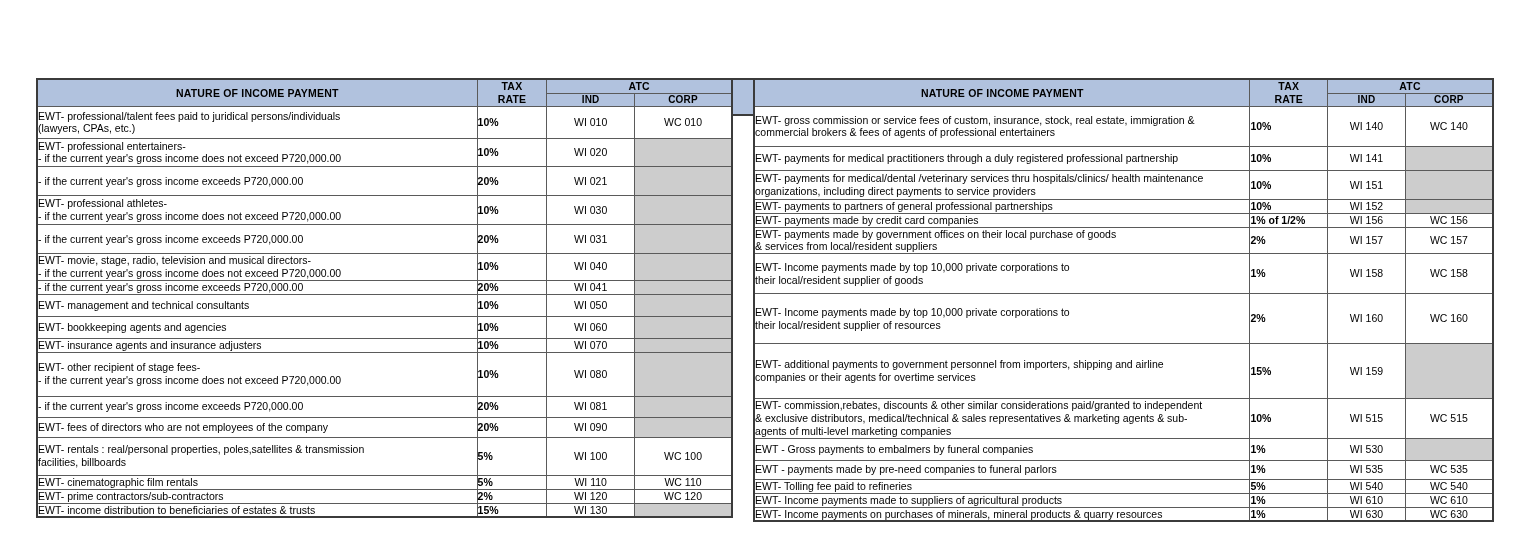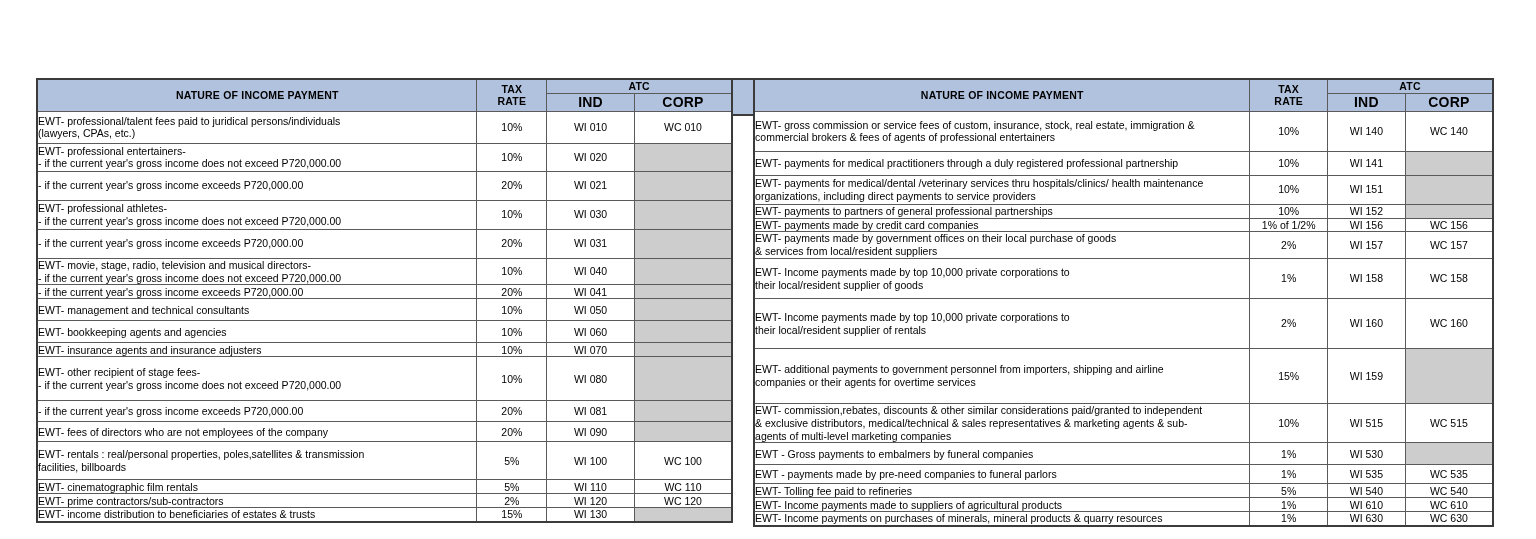--- a/index.html
+++ b/index.html
@@ -53,30 +53,30 @@
   }
   thead th {
     background: #b1c2de !important;
     font-weight: bold;
     text-align: center;
     font-size: 12px;
     letter-spacing: 0.2px;
     border: 1px solid #3b3b3b;
   }
   thead th.sub {
-    font-size: 14px;
+    font-size: 10px;
   }
   td.nature {
     text-align: left;
     padding: 1px 2px 1px 4px;
     font-size: 10.3px;
   }
   td.rate {
-    text-align: center;
-    font-weight: normal;
+    text-align: left;
+    font-weight: bold;
     font-size: 10.3px;
   }
   td.atc {
     text-align: center;
     font-size: 10.3px;
   }
   td.shaded {
     background: #cdcdcd !important;
   }
   .gap-col {
@@ -351,21 +351,21 @@
               <span class="line2">EWT- Income payments made by top 10,000 private corporations to</span>
               <span class="line2">their local/resident supplier of goods</span>
             </td>
             <td class="rate">1%</td>
             <td class="atc">WI 158</td>
             <td class="atc">WC 158</td>
           </tr>
           <tr style="height: 50px;">
             <td class="nature">
               <span class="line2">EWT- Income payments made by top 10,000 private corporations to</span>
-              <span class="line2">their local/resident supplier of rentals</span>
+              <span class="line2">their local/resident supplier of resources</span>
             </td>
             <td class="rate">2%</td>
             <td class="atc">WI 160</td>
             <td class="atc">WC 160</td>
           </tr>
           <tr style="height: 55px;">
             <td class="nature">
               <span class="line2">EWT- additional payments to government personnel from importers, shipping and airline</span>
               <span class="line2">companies or their agents for overtime services</span>
             </td>

